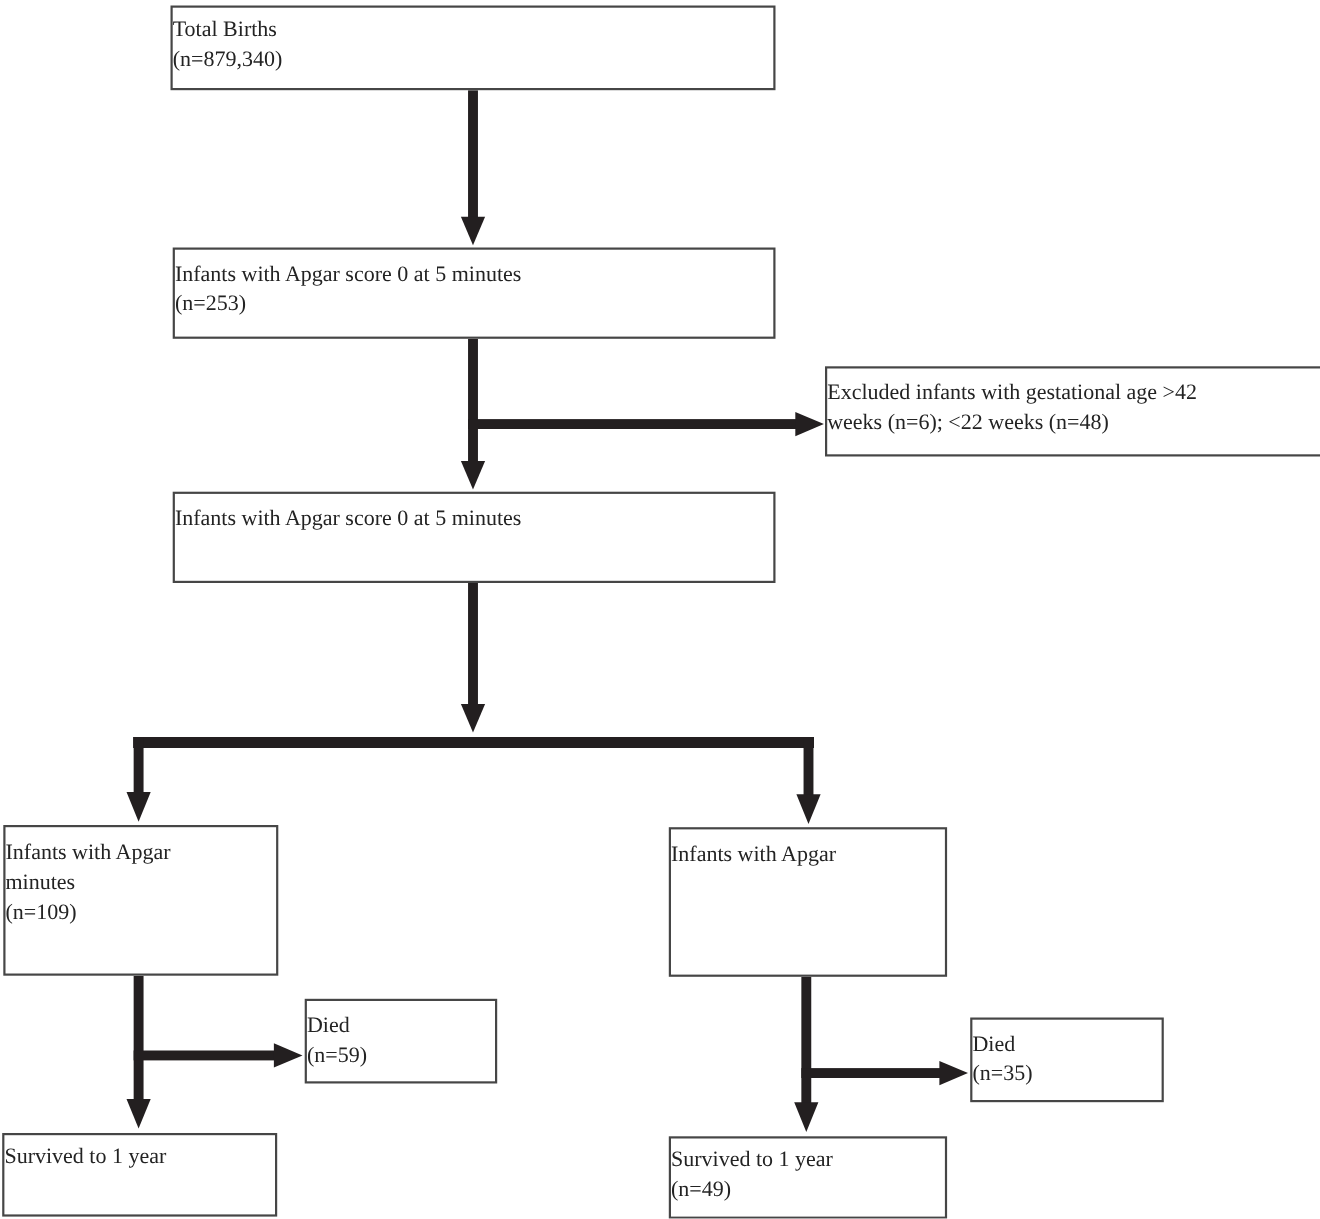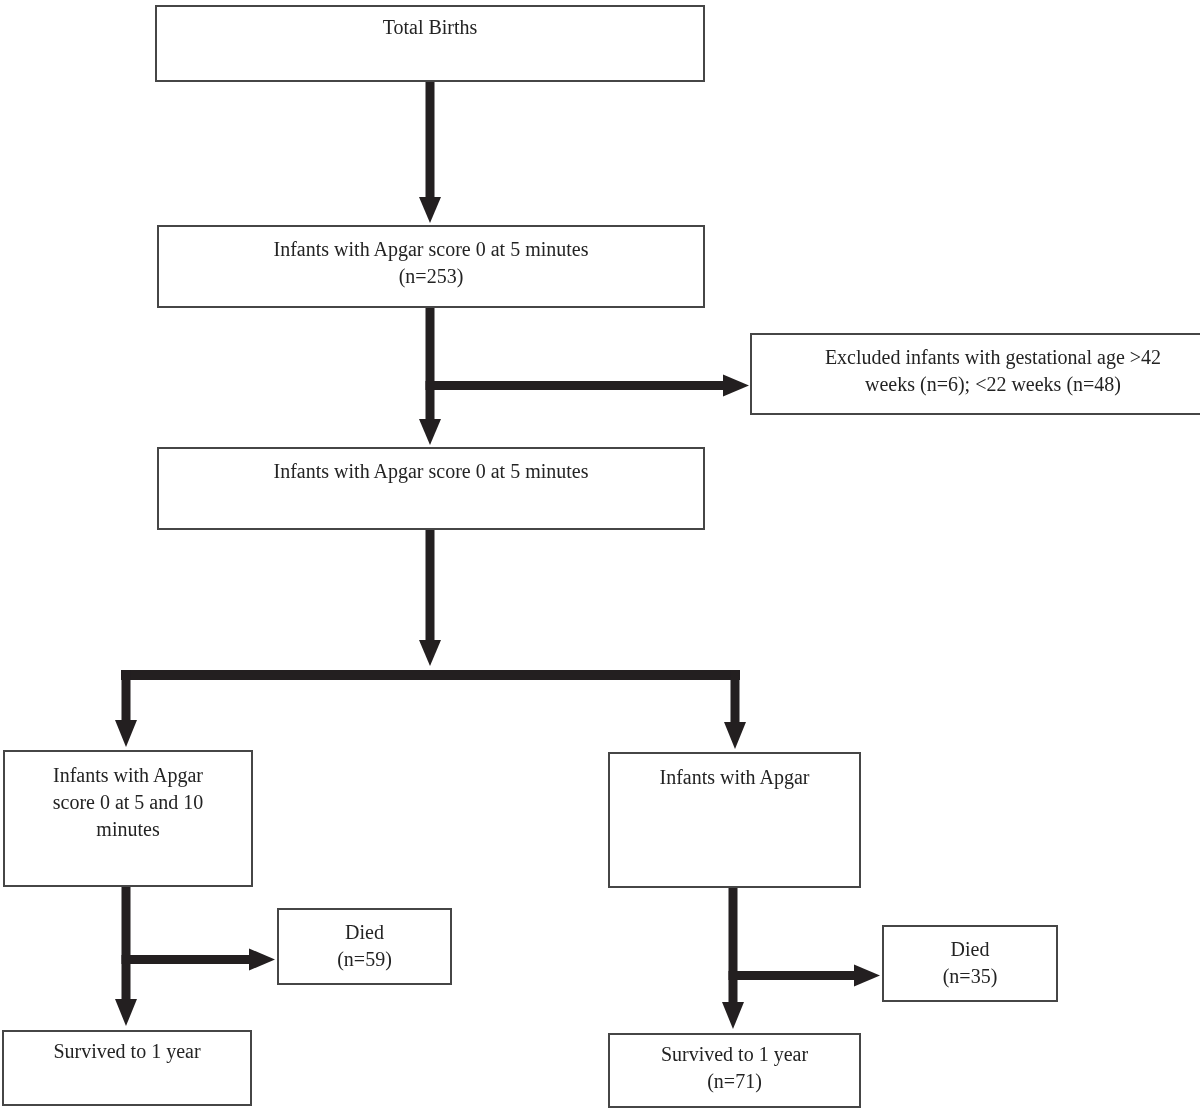--- a/index.html
+++ b/index.html
@@ -25,21 +25,20 @@
     top: 0;
   }
   .node {
     position: absolute;
     box-sizing: border-box;
     background: #ffffff;
     border: 2px solid #464646;
     color: #232323;
     font-size: 20px;
     line-height: 27px;
-    text-align: center;
     padding-top: 8px;
   }
   .node .ln {
     white-space: nowrap;
   }
   
   #n-total     { left: 155px; top: 5px;    width: 550px; height: 77px;  padding-top: 7px; }
   #n-a253      { left: 157px; top: 225px;  width: 548px; height: 83px;  padding-top: 9px; }
   #n-excl      { left: 750px; top: 333px;  width: 486px; height: 82px;  padding-top: 9px; }
   #n-a199      { left: 157px; top: 447px;  width: 548px; height: 83px;  padding-top: 9px; }
@@ -107,40 +106,41 @@
     </g>
 
     <g>
       <rect x="728.5" y="971" width="127" height="9"></rect>
       <polygon points="854,964.5 854,986.5 880,975.5"></polygon>
     </g>
   </svg>
 
   <div class="node" id="n-total">
     <div class="ln">Total Births</div>
+    <div class="ln">(n=879,340)</div>
   </div>
 
   <div class="node" id="n-a253">
     <div class="ln">Infants with Apgar score 0 at 5 minutes</div>
     <div class="ln">(n=253)</div>
   </div>
 
   <div class="node" id="n-excl">
     <div class="ln">Excluded infants with gestational age &gt;42</div>
     <div class="ln">weeks (n=6); &lt;22 weeks (n=48)</div>
   </div>
 
   <div class="node" id="n-a199">
     <div class="ln">Infants with Apgar score 0 at 5 minutes</div>
   </div>
 
   <div class="node" id="n-b109">
     <div class="ln">Infants with Apgar</div>
-    <div class="ln">score 0 at 5 and 10</div>
     <div class="ln">minutes</div>
+    <div class="ln">(n=109)</div>
   </div>
 
   <div class="node" id="n-b90">
     <div class="ln">Infants with Apgar</div>
   </div>
 
   <div class="node" id="n-died59">
     <div class="ln">Died</div>
     <div class="ln">(n=59)</div>
   </div>
@@ -149,16 +149,16 @@
     <div class="ln">Died</div>
     <div class="ln">(n=35)</div>
   </div>
 
   <div class="node" id="n-surv50">
     <div class="ln">Survived to 1 year</div>
   </div>
 
   <div class="node" id="n-surv55">
     <div class="ln">Survived to 1 year</div>
-    <div class="ln">(n=71)</div>
+    <div class="ln">(n=49)</div>
   </div>
 
 </div>
 
 </body></html>

